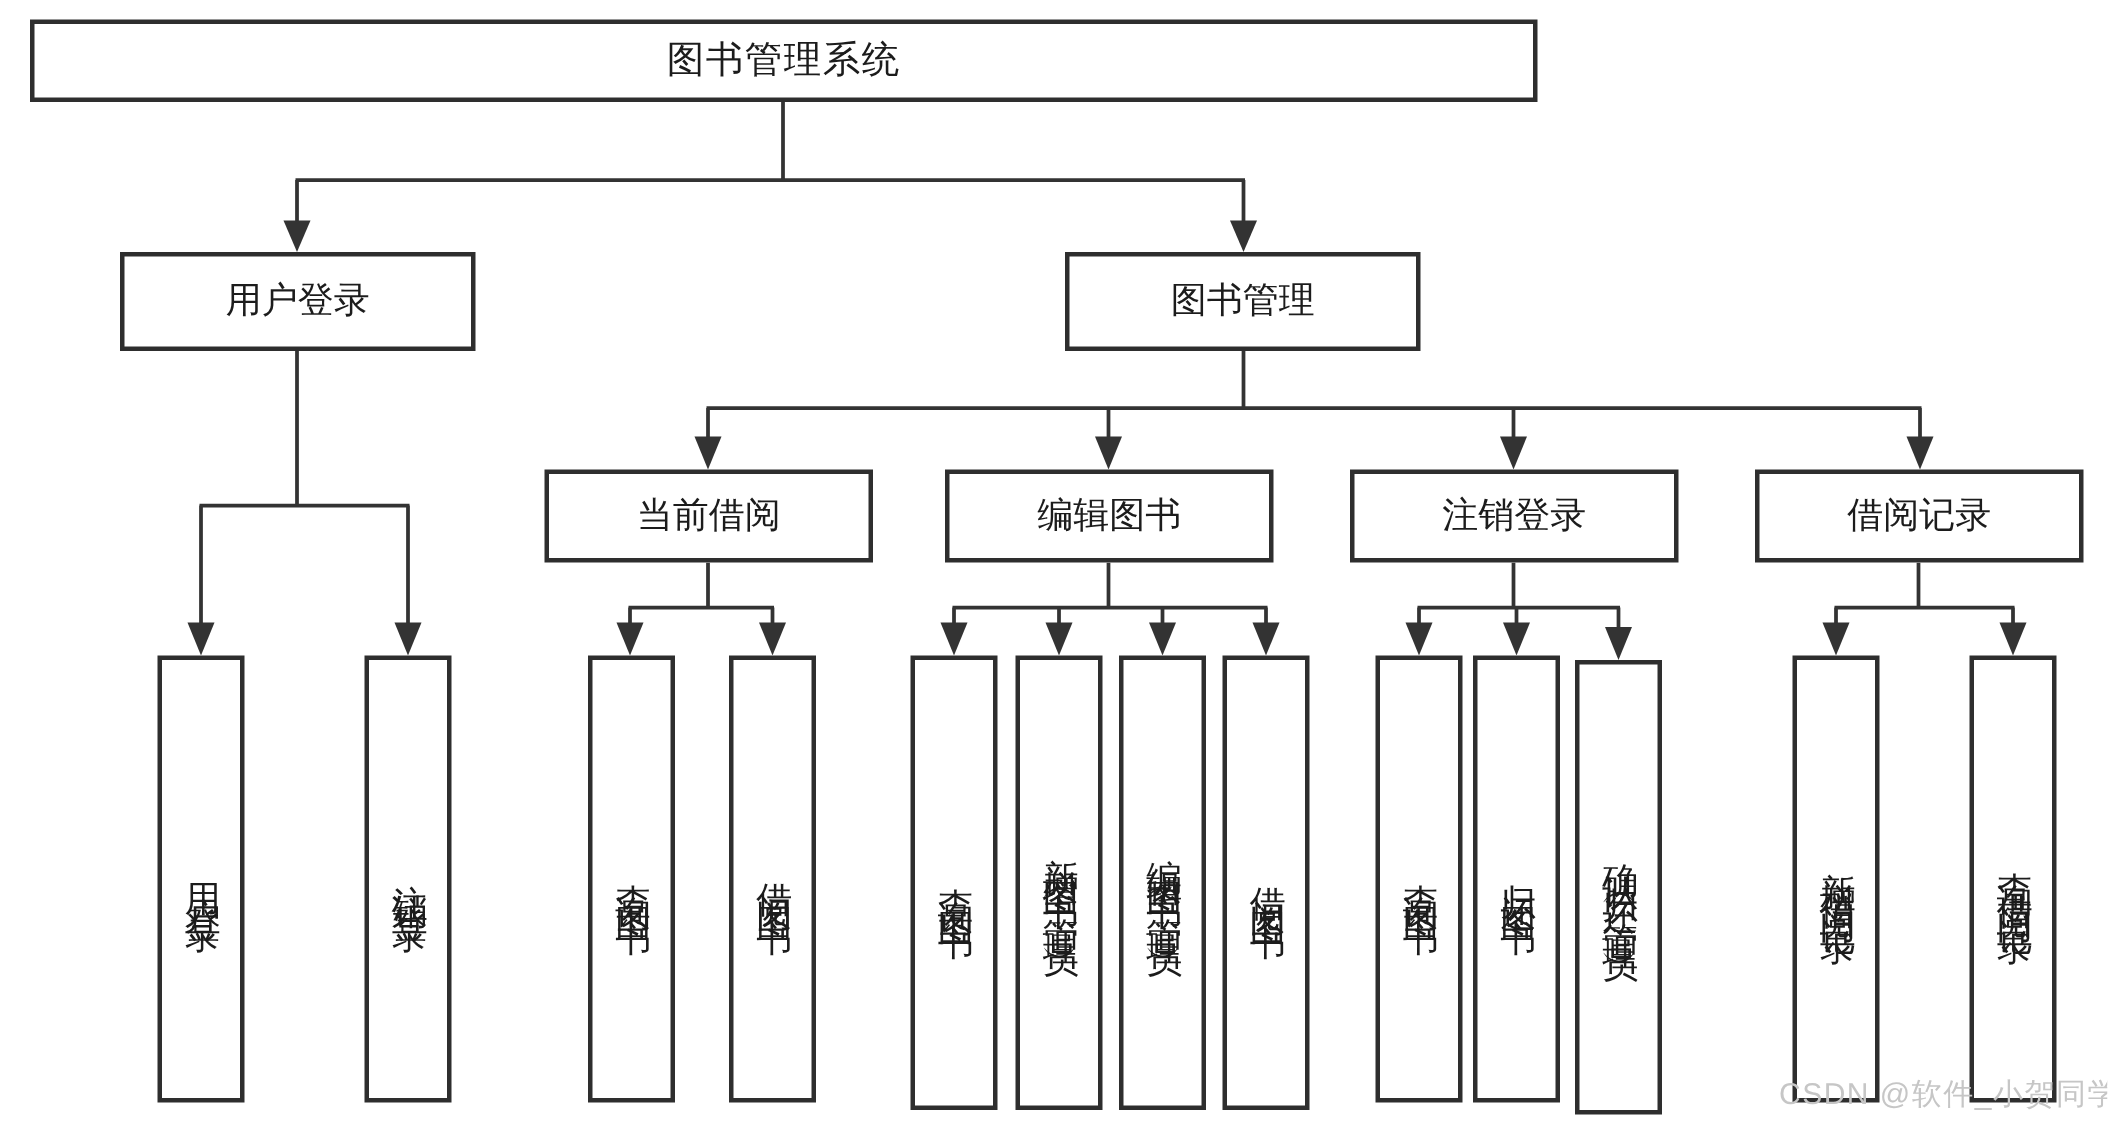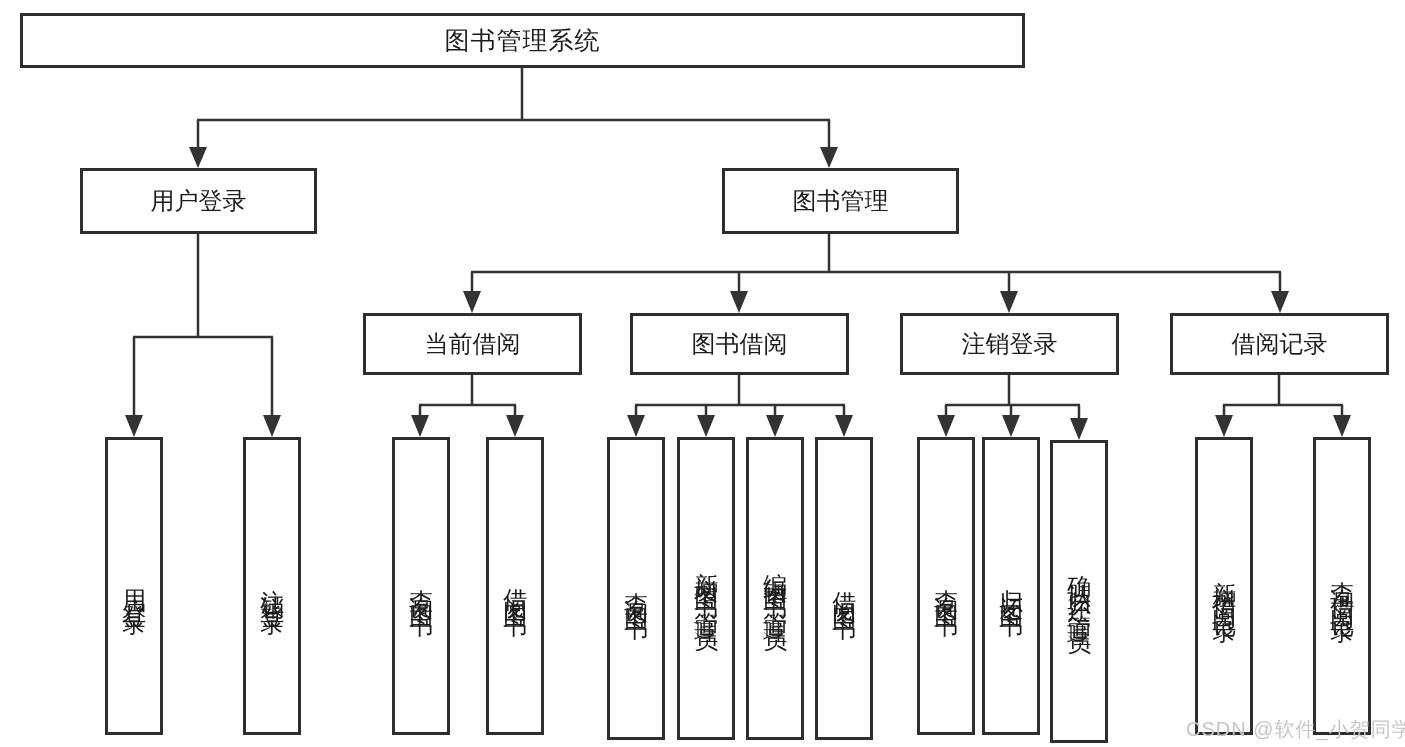--- a/index.html
+++ b/index.html
@@ -100,29 +100,29 @@
     </g>
   </svg>
 
   <div class="box hbox root-box" style="left:20px; top:13px; width:1005px; height:55px;">
     <span>图书管理系统</span>
   </div>
 
   <div class="box hbox" style="left:80px; top:168px; width:237px; height:66px;">
     <span>用户登录</span>
   </div>
-  <div class="box hbox" style="left:710px; top:168px; width:237px; height:66px;margin-left:12px;">
+  <div class="box hbox" style="left:710px; top:168px; width:237px; height:66px;">
     <span>图书管理</span>
   </div>
 
   <div class="box hbox" style="left:363px; top:313px; width:219px; height:62px;">
     <span>当前借阅</span>
   </div>
   <div class="box hbox" style="left:630px; top:313px; width:219px; height:62px;">
-    <span>图书借阅</span>
+    <span>编辑图书</span>
   </div>
   <div class="box hbox" style="left:900px; top:313px; width:219px; height:62px;">
     <span>注销登录</span>
   </div>
   <div class="box hbox" style="left:1170px; top:313px; width:219px; height:62px;">
     <span>借阅记录</span>
   </div>
 
   <div class="box vbox" style="left:105px; top:437px; width:58px; height:298px;">
     <span>用户登录</span>

